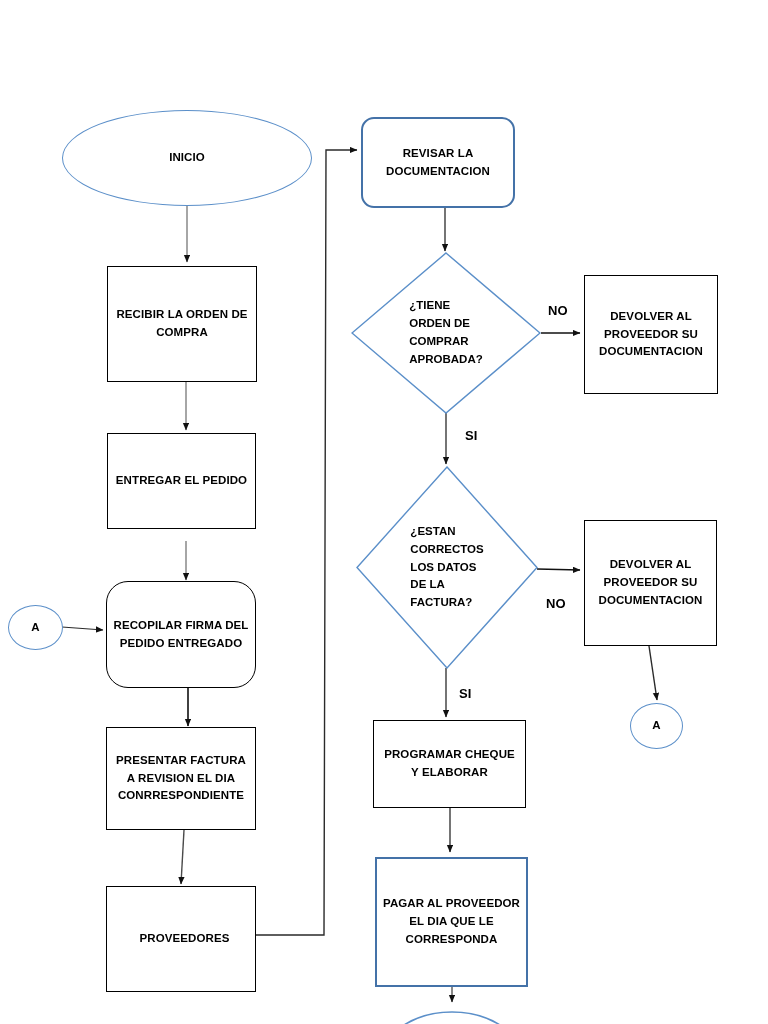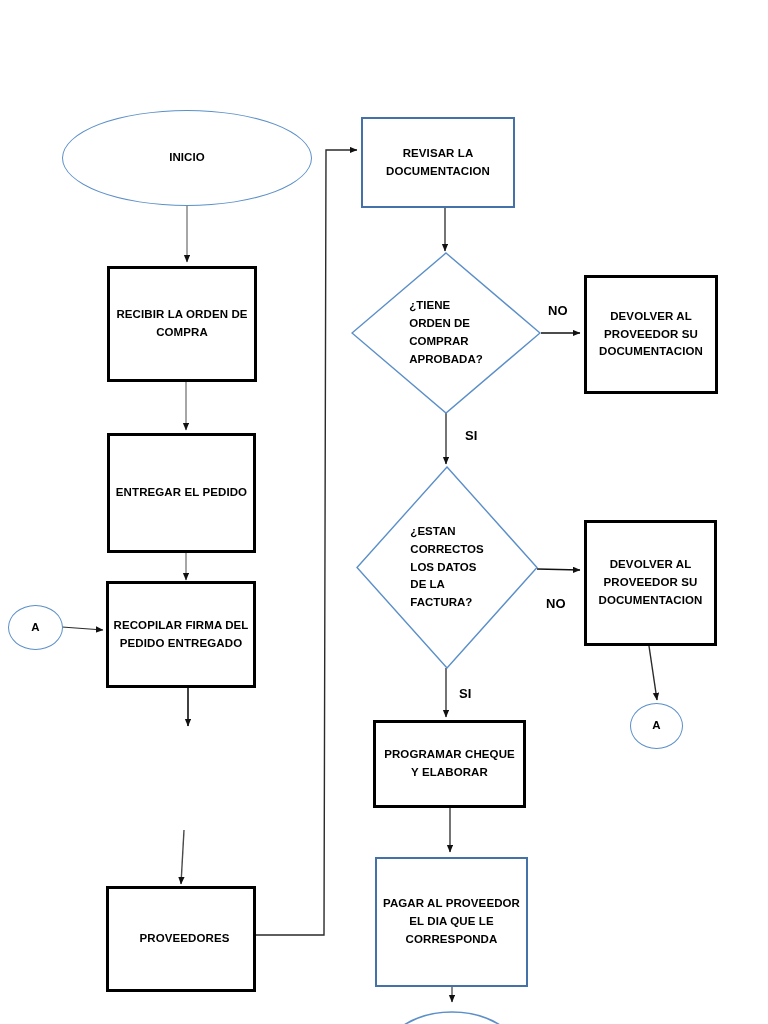--- a/index.html
+++ b/index.html
@@ -34,21 +34,21 @@
     font-weight: bold;
     letter-spacing: 0.1px;
   }
   .node .txt {
     display: block;
     white-space: pre-line;
     line-height: 1.55;
     text-align: center;
   }
   .proc {
-    border: 3px solid #000000;
+    border: 1px solid #000000;
     background: #ffffff;
     font-size: 11.5px;
   }
   .proc.thick {
     border: 2px solid #4472a8;
   }
   .term {
     border: 1px solid #5b8fc9;
     background: #ffffff;
     border-radius: 50%;
@@ -138,39 +138,44 @@
 
   <div class="node term" style="left:62px; top:110px; width:250px; height:96px;">
     <span class="txt">INICIO</span>
   </div>
 
   <div class="node proc" style="left:107px; top:266px; width:150px; height:116px;">
     <span class="txt">RECIBIR LA ORDEN DE
 COMPRA</span>
   </div>
 
-  <div class="node proc" style="left:107px; top:433px; width:149px; height:120px;">
+  <div class="node proc" style="left:107px; top:433px; width:149px; height:96px;">
     <span class="txt">ENTREGAR EL PEDIDO</span>
   </div>
 
-  <div class="node proc" style="left:106px; top:581px; width:150px; height:107px;">
+  <div class="node proc" style="left:106px; top:581px; width:150px; height:107px;border-radius:22px;">
     <span class="txt">RECOPILAR FIRMA DEL
 PEDIDO ENTREGADO</span>
   </div>
 
   <div class="node conn" style="left:8px; top:605px; width:55px; height:45px;">
     <span class="txt">A</span>
   </div>
 
+  <div class="node proc" style="left:106px; top:727px; width:150px; height:103px;">
+    <span class="txt">PRESENTAR FACTURA
+A REVISION EL DIA
+CONRRESPONDIENTE</span>
+  </div>
 
   <div class="node proc" style="left:106px; top:886px; width:150px; height:106px;padding-left:7px;">
     <span class="txt">PROVEEDORES</span>
   </div>
 
-  <div class="node proc thick" style="left:361px; top:117px; width:154px; height:91px;">
+  <div class="node proc thick" style="left:361px; top:117px; width:154px; height:91px;border-radius:13px;">
     <span class="txt">REVISAR LA
 DOCUMENTACION</span>
   </div>
 
   <div class="diamond-wrap" style="left:351px; top:252px; width:190px; height:162px;">
     <svg width="190" height="162" viewBox="0 0 190 162">
       <polygon points="95,1 189,81 95,161 1,81" fill="#ffffff" stroke="#5b8fc9" stroke-width="1.4"></polygon>
     </svg>
     <div class="diamond-label">¿TIENE
 ORDEN DE

